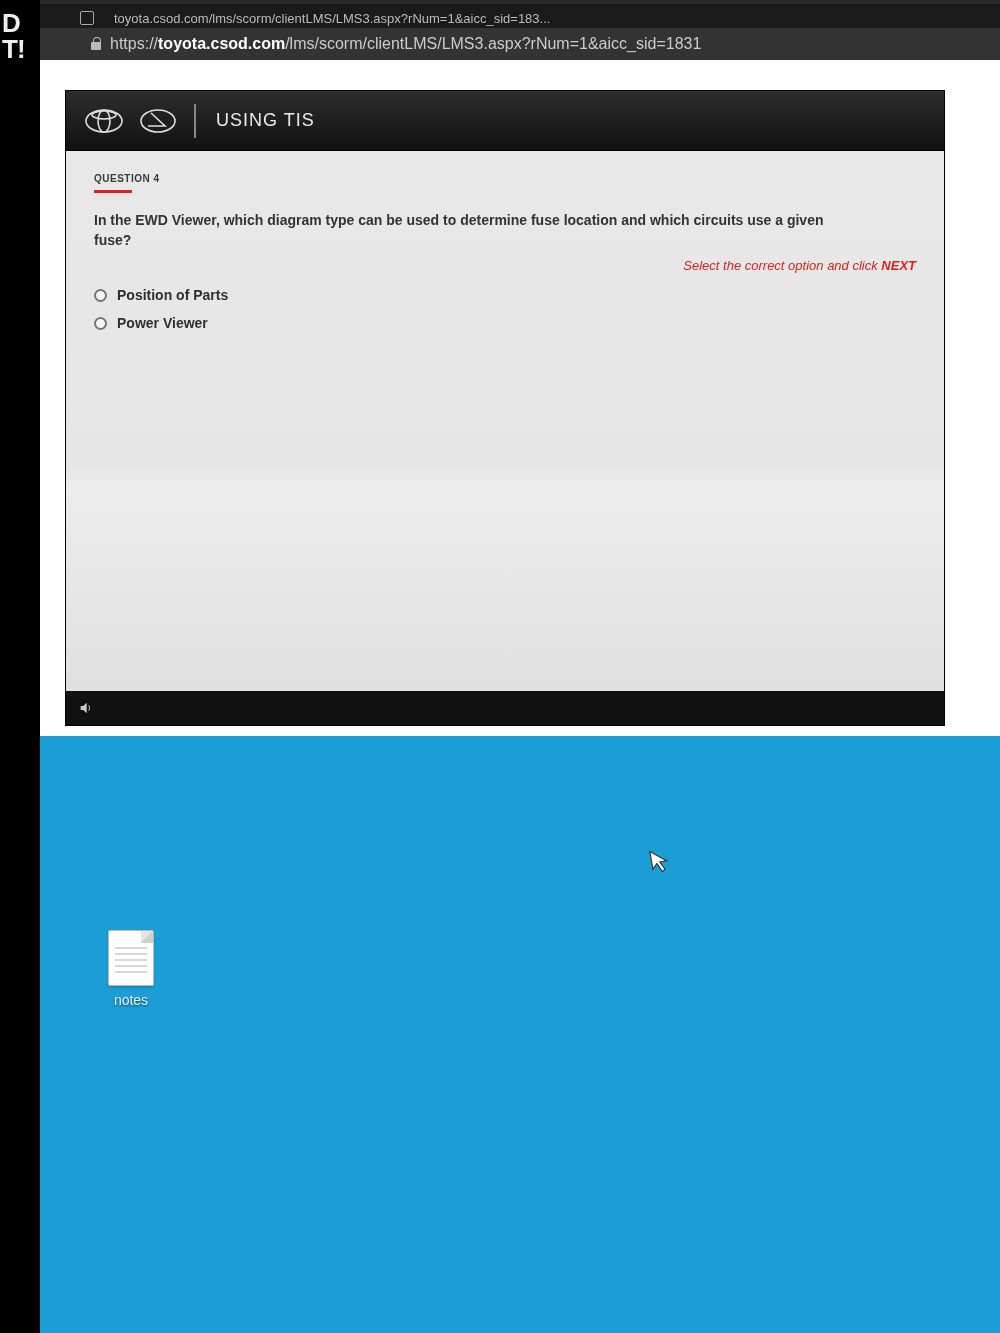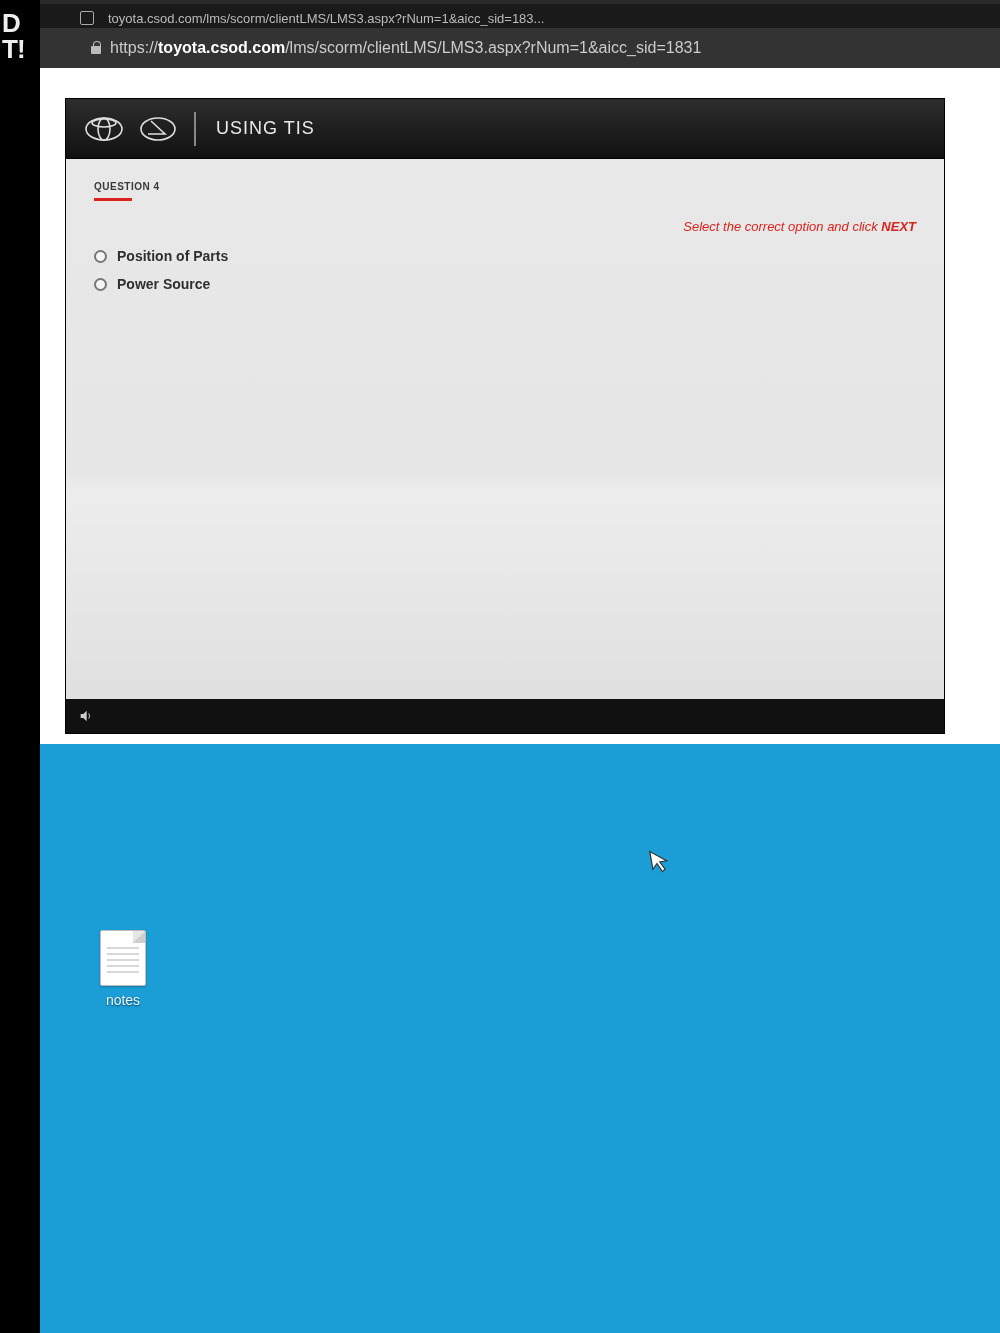--- a/index.html
+++ b/index.html
@@ -30,28 +30,28 @@
       background: #1a1a1a;
       height: 24px;
       overflow: hidden;
     }
     .tab-text {
       color: #bbb;
       font-size: 13px;
       white-space: nowrap;
       display: flex;
       align-items: center;
-      gap: 14px;
+      gap: 20px;
     }
     .addr-row {
       display: flex;
       align-items: center;
       padding: 8px 12px 8px 50px;
       background: #333;
-      height: 40px;
+      height: 32px;
     }
     .addr-text {
       color: #ccc;
       font-size: 16px;
       white-space: nowrap;
       display: flex;
       align-items: center;
       gap: 8px;
     }
     .addr-text b { color: #fff; font-weight: 700; }
@@ -136,21 +136,21 @@
       padding: 0 10px;
     }
     .audio-btn {
       width: 20px; height: 20px;
       color: #ccc;
       display: flex; align-items: center; justify-content: center;
       cursor: pointer;
     }
     .desktop {
       position: absolute;
-      left: 60px; top: 930px;
+      left: 68px; top: 930px;
       text-align: center;
       color: #e9f7ff;
       font-size: 14px;
       text-shadow: 0 1px 2px rgba(0,0,0,.6);
     }
     .file-icon {
       width: 46px; height: 56px;
       background: #fff;
       border: 1px solid #bcbcbc;
       border-radius: 2px;
@@ -234,31 +234,32 @@
             <path d="M13 5 L27 18 L10 18"></path>
           </svg>
         </div>
         <div class="header-divider"></div>
         <div class="header-title">USING TIS</div>
       </div>
 
       <div class="course-body">
         <div class="q-label">QUESTION 4</div>
         <div class="q-underline"></div>
+        <div class="q-text">In the EWD Viewer, which diagram type can be used to determine fuse location and which circuits use a given fuse?</div>
         <div class="q-instr">
           <span>Select the correct option and click </span><b>NEXT</b>
         </div>
         <div class="options">
           <label class="opt">
             <span class="radio"></span>
             <span>Position of Parts</span>
           </label>
           <label class="opt">
             <span class="radio"></span>
-            <span>Power Source</span>
+            <span>Power Viewer</span>
           </label>
         </div>
       </div>
 
       <div class="course-footer">
         <div class="audio-btn">
           <svg viewBox="0 0 24 24" width="16" height="16" fill="#ccc">
             <path d="M4 9v6h4l5 5V4L8 9H4z"></path>
               <path d="M16 8c1.5 1 1.5 7 0 8" stroke="#ccc" stroke-width="1.5" fill="none"></path>
           </svg>

